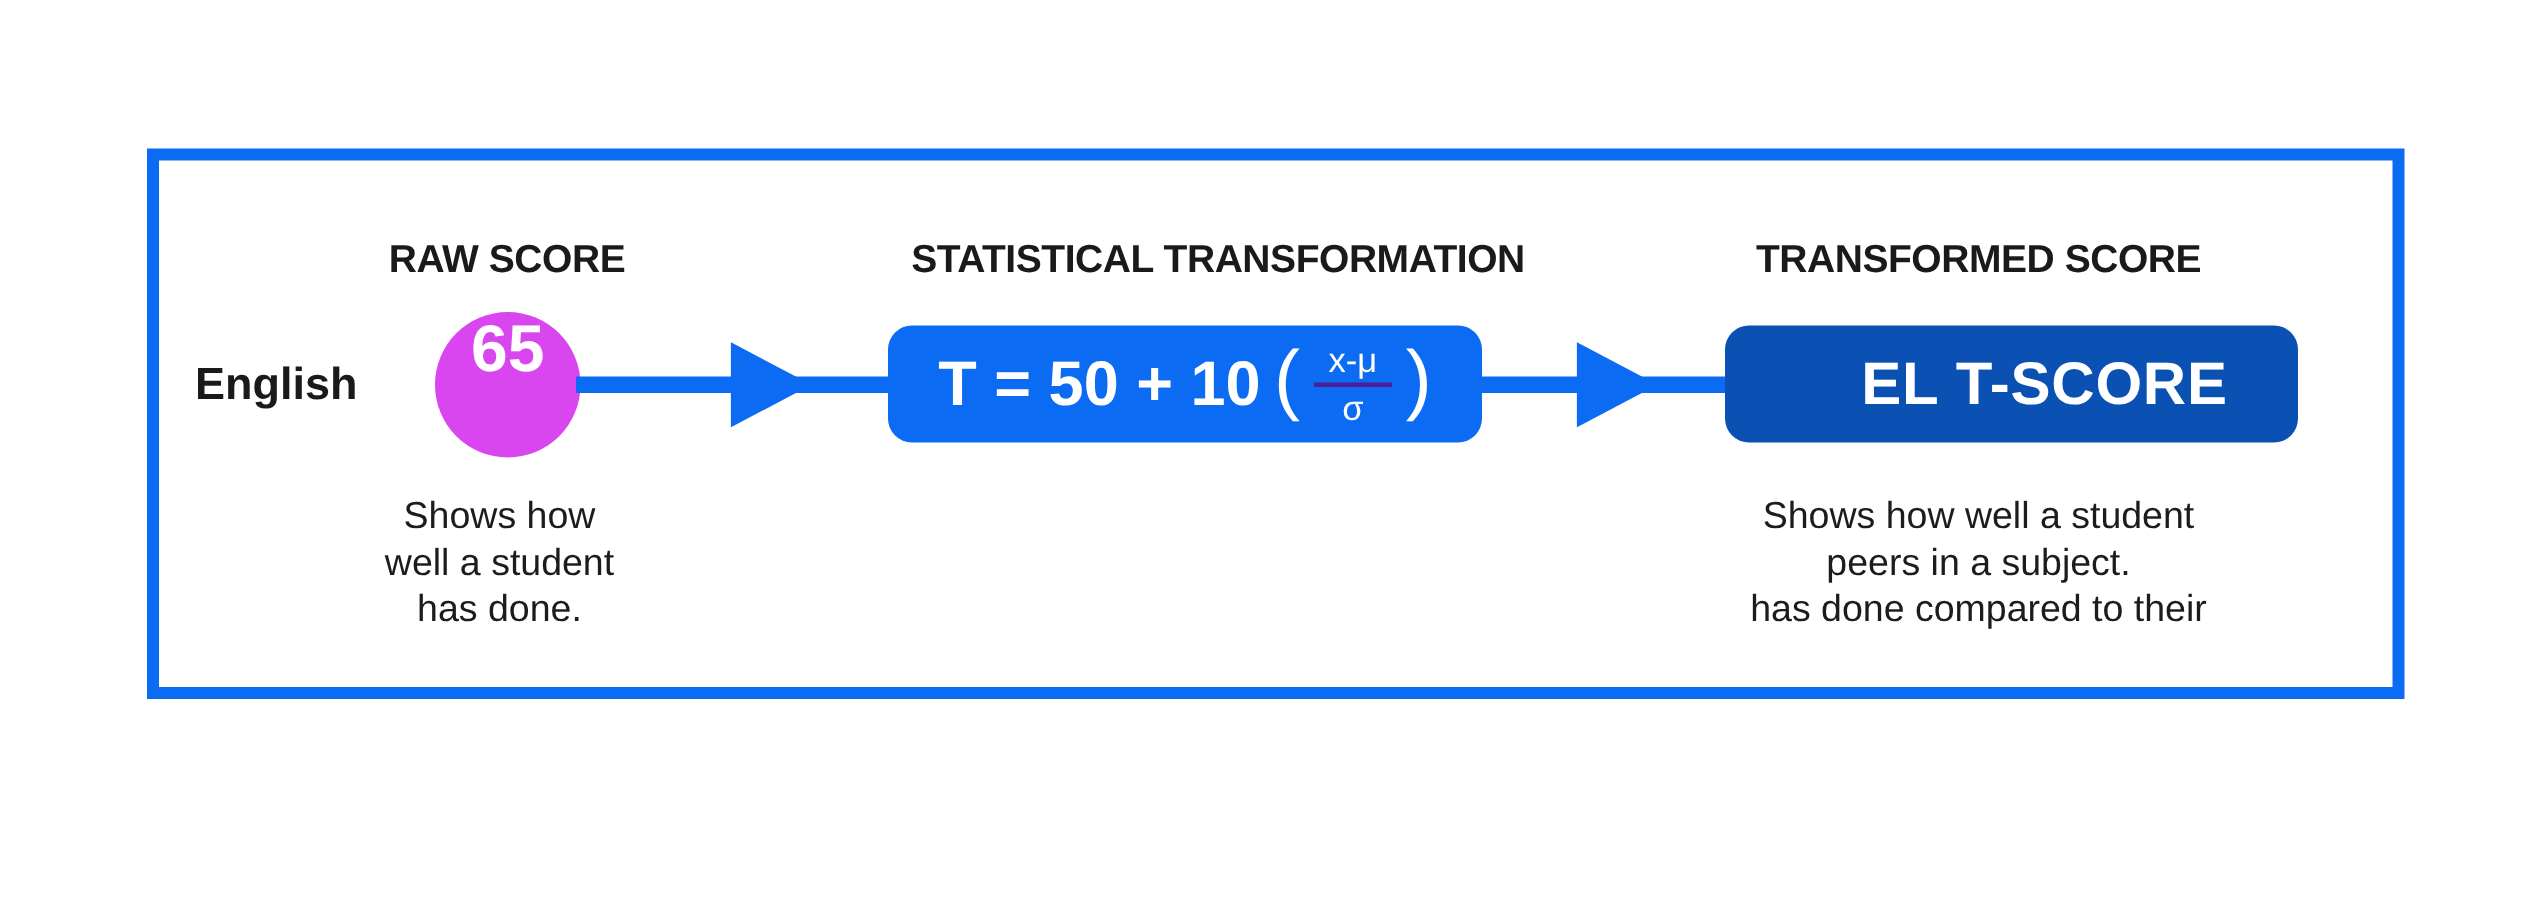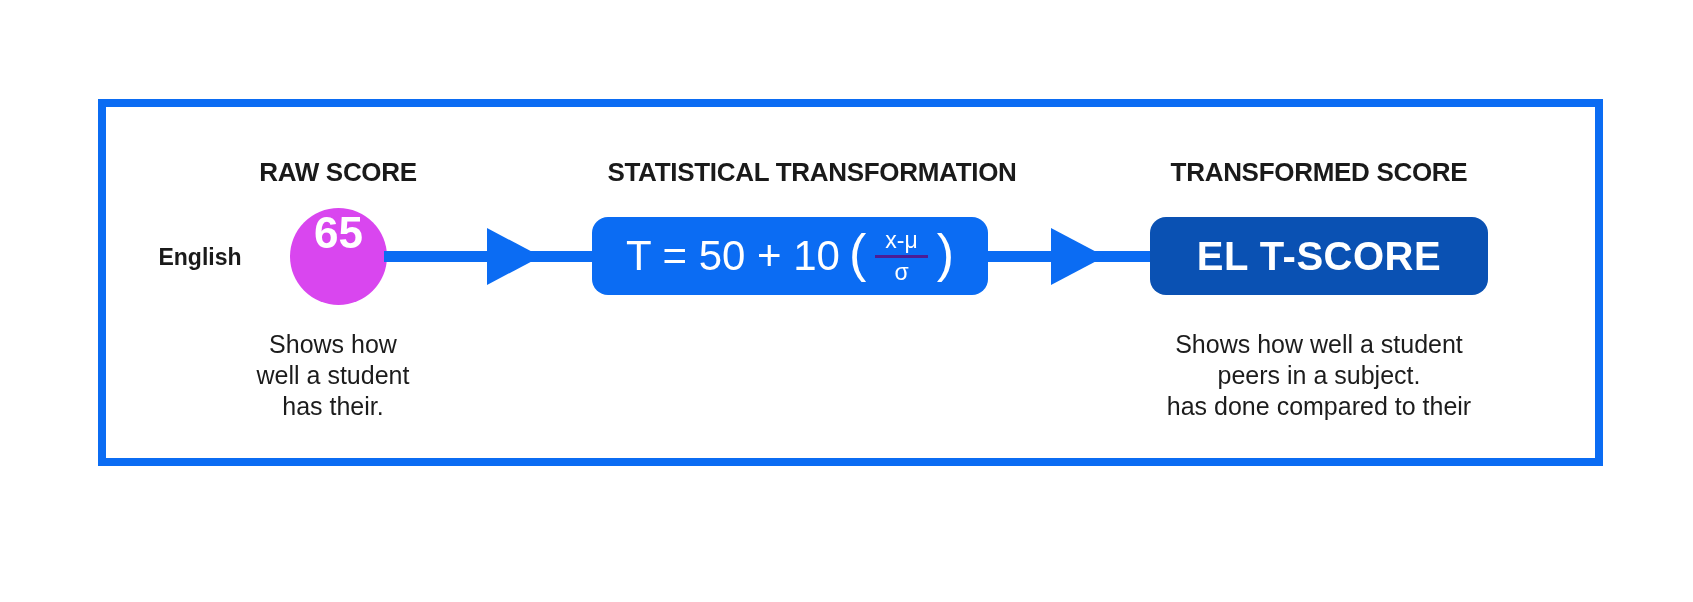--- a/index.html
+++ b/index.html
@@ -39,22 +39,21 @@
   }
   .heading.raw { left: 188px; width: 300px; }
   .heading.transform { left: 552px; width: 520px; }
   .heading.result { left: 1119px; width: 400px; }
 
   .row-label {
     position: absolute;
     left: 130px;
     top: 237px;
     width: 140px;
-    text-align: center;
-    font-size: 23px;
+    font-size: 30px;
     font-weight: bold;
     color: #1a1a1a;
     line-height: 40px;
   }
   .score-circle {
     position: absolute;
     left: 290px;
     top: 208px;
     width: 97px;
     height: 97px;
@@ -99,21 +98,21 @@
     justify-content: center;
     color: #ffffff;
   }
   .formula {
     display: flex;
     align-items: center;
     gap: 9px;
   }
   .formula .lead {
     font-size: 42px;
-    font-weight: 400;
+    font-weight: 700;
     white-space: nowrap;
   }
   .formula .paren {
     font-size: 52px;
     font-weight: 400;
     line-height: 1;
     padding-bottom: 6px;
   }
   .frac {
     display: inline-flex;
@@ -138,20 +137,21 @@
     border-radius: 16px;
     background: #0a51b3;
     display: flex;
     align-items: center;
     justify-content: center;
     color: #ffffff;
     font-size: 40px;
     font-weight: bold;
     letter-spacing: 0.5px;
     white-space: nowrap;
+    padding-left: 44px;
   }
   .caption {
     position: absolute;
     top: 329px;
     text-align: center;
     font-size: 25px;
     line-height: 31px;
     color: #1c1c1c;
   }
   .caption.left { left: 198px; width: 270px; }
@@ -192,21 +192,21 @@
   <div class="arrow-line a2"></div>
   <div class="arrow-head a2"></div>
 
   <div class="result-box">
     <span>EL T-SCORE</span>
   </div>
 
   <div class="caption left">
     <div>Shows how</div>
     <div>well a student</div>
-    <div>has their.</div>
+    <div>has done.</div>
   </div>
   <div class="caption right">
     <div>Shows how well a student</div>
     <div>peers in a subject.</div>
     <div>has done compared to their</div>
   </div>
 
 </div>
 
 </body></html>

